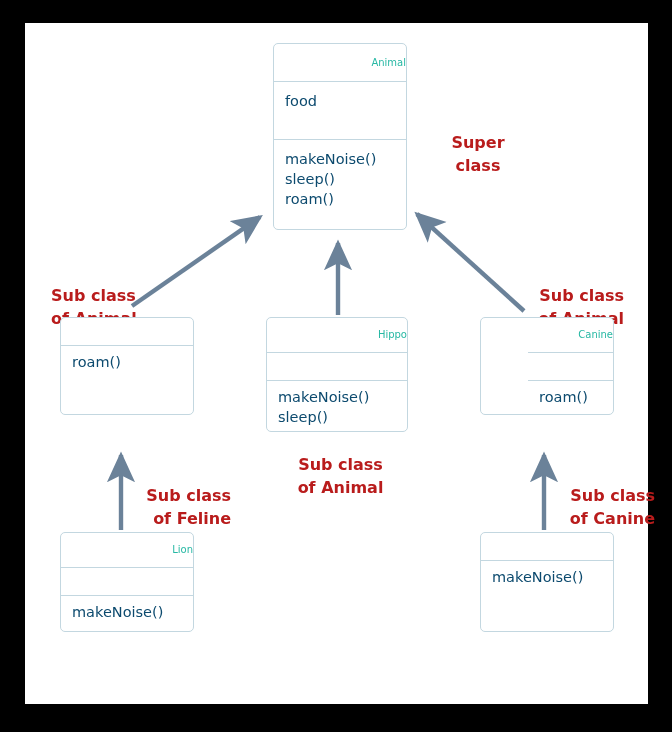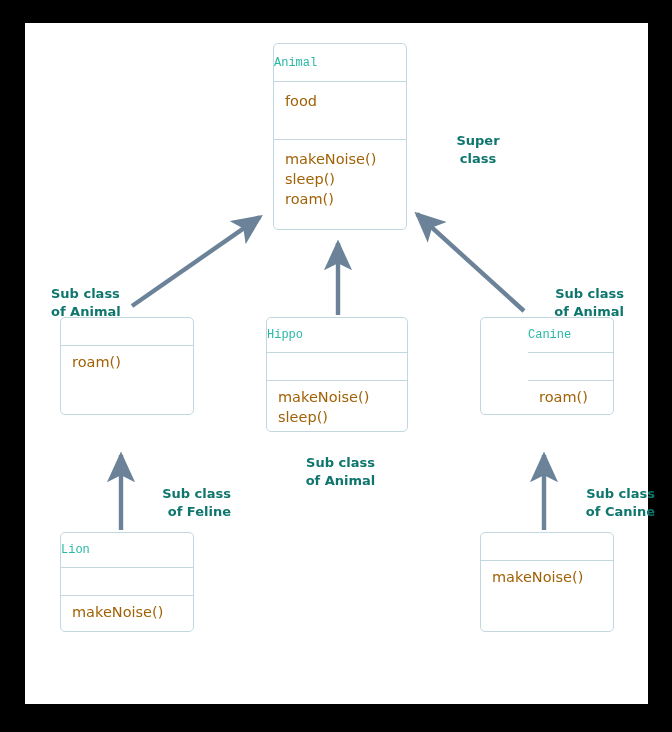--- a/index.html
+++ b/index.html
@@ -31,44 +31,43 @@
   }
   .uml-row {
     box-sizing: border-box;
     border-bottom: 1.4px solid #c3d7e0;
     position: relative;
   }
   .uml-row:last-child { border-bottom: none; }
   .uml-name {
     text-align: center;
     color: #27b8a4;
-    font-size: 12px;
+    font-size: 10px;
     line-height: 1;
     display: flex;
     align-items: center;
-    justify-content: flex-start;
-    font-family: Liberation Mono, monospace;
+    justify-content: flex-end;
   }
   .uml-members {
-    color: #a16207;
+    color: #0c4a6e;
     font-size: 14.5px;
     padding: 9px 0 0 11px;
   }
   .uml-members .m {
     display: block;
     line-height: 1.38;
     white-space: nowrap;
   }
   .uml-empty { }
 
   
   .note {
     position: absolute;
-    color: #0f766e;
-    font-size: 13px;
+    color: #b91c1c;
+    font-size: 16px;
     font-weight: bold;
     line-height: 1.42;
     white-space: pre-line;
   }
   .note.right { text-align: right; }
   .note.center { text-align: center; }
 
   
   #arrows {
     position: absolute;

